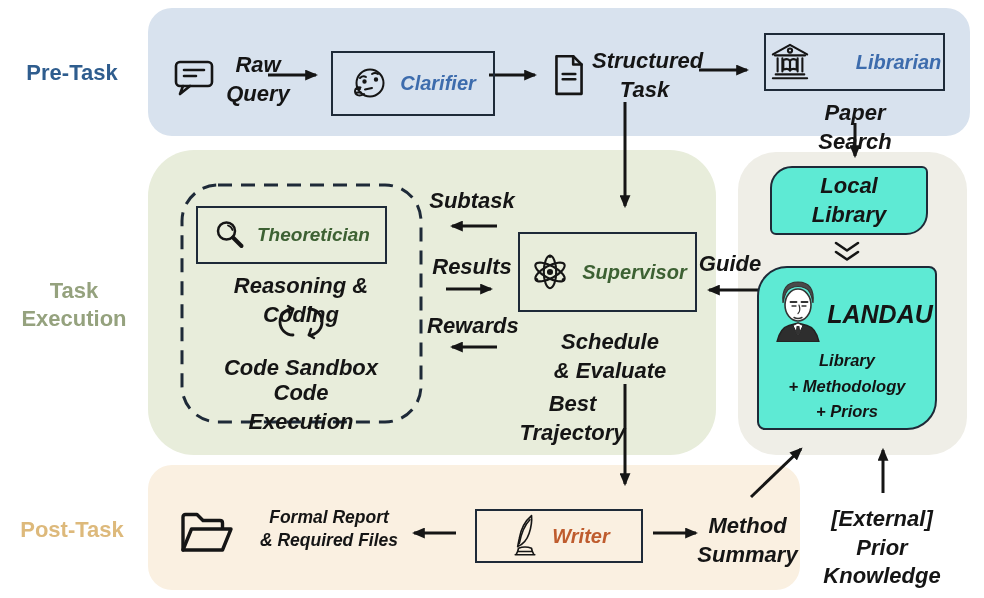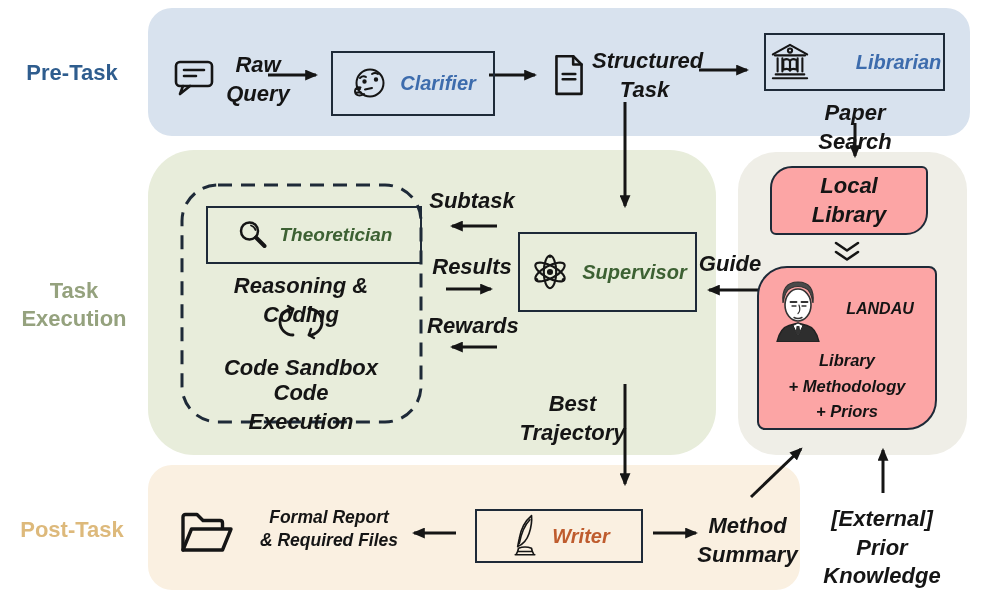--- a/index.html
+++ b/index.html
@@ -21,27 +21,27 @@
   .txt{position:absolute;font-style:italic;font-weight:600;font-size:22px;line-height:1.3;
        text-align:center;white-space:pre-line;color:#151515;}
   .txt.bold{font-weight:bold;}
   .agent-box{position:absolute;border:2.5px solid #1e2a38;display:flex;align-items:center;
              justify-content:center;gap:10px;box-sizing:border-box;background:transparent;}
   .agent-name{font-style:italic;font-weight:bold;font-size:20px;}
   .name-blue{color:#3d6cad;}
   .name-green{color:#3d6133;}
   .name-orange{color:#bf5c2e;}
   .icon{display:inline-flex;}
-  .card{position:absolute;background:#fca5a5;border:2.5px solid #1e2a38;box-sizing:border-box;}
+  .card{position:absolute;background:#5eead4;border:2.5px solid #1e2a38;box-sizing:border-box;}
   .card-local{left:770px;top:166px;width:158px;height:69px;border-radius:22px 6px 22px 6px;
               display:flex;align-items:center;justify-content:center;}
   .card-landau{left:757px;top:266px;width:180px;height:164px;border-radius:30px 8px 30px 8px;}
   .landau-portrait{position:absolute;left:12px;top:10px;}
   .landau-title{position:absolute;left:68px;top:32px;width:106px;text-align:center;
-                font-style:italic;font-weight:bold;font-size:16px;color:#151515;}
+                font-style:italic;font-weight:bold;font-size:25px;color:#151515;}
   .landau-contents{position:absolute;left:0;top:80px;width:100%;text-align:center;
                    font-style:italic;font-weight:bold;font-size:16.5px;line-height:1.55;white-space:pre-line;}
   .overlay{position:absolute;left:0;top:0;pointer-events:none;}
 </style>
 </head>
 <body>
 
 <div id="canvas">
 
   <div class="band band-pre"></div>
@@ -126,21 +126,21 @@
       </svg>
     </span>
     <span class="agent-name name-blue">Librarian</span>
   </div>
   <div class="txt" style="left:785px;top:99px;width:140px;">Paper Search</div>
 
   <svg class="overlay" style="left:180px;top:183px;" width="243" height="241">
     <rect x="2" y="2" width="239" height="237" rx="36" fill="none" stroke="#1e2a38" stroke-width="3" stroke-dasharray="14 9"></rect>
   </svg>
 
-  <div class="agent-box" style="left:206px;top:206px;width:216px;height:58px;">
+  <div class="agent-box" style="left:196px;top:206px;width:191px;height:58px;">
     <span class="icon">
       <svg width="34" height="34" viewBox="0 0 34 34" fill="none" stroke="#151515" stroke-linecap="round">
         <circle cx="13.5" cy="13" r="8.5" stroke-width="2.5"></circle>
         <path d="M20,19.5 L28.5,28" stroke-width="4"></path>
         <path d="M15,7.5 q3.5,1 4.5,4.5" stroke-width="1.8"></path>
       </svg>
     </span>
     <span class="agent-name name-green" style="font-size:19px;">Theoretician</span>
   </div>
   <div class="txt" style="left:196px;top:272px;width:210px;">Reasoning &amp; Coding</div>
@@ -170,20 +170,22 @@
         <circle cx="23" cy="23" r="3.2" fill="#151515" stroke="none"></circle>
         <circle cx="23" cy="6.5" r="1.8" fill="#151515" stroke="none"></circle>
         <circle cx="37" cy="31" r="1.8" fill="#151515" stroke="none"></circle>
         <circle cx="9" cy="31" r="1.8" fill="#151515" stroke="none"></circle>
       </svg>
     </span>
     <span class="agent-name name-green">Supervisor</span>
   </div>
 
   <div class="txt bold" style="left:697px;top:250px;width:66px;">Guide</div>
+  <div class="txt" style="left:545px;top:328px;width:130px;">Schedule
+&amp; Evaluate</div>
   <div class="txt" style="left:510px;top:390px;width:125px;">Best
 Trajectory</div>
 
   <div class="card card-local">
     <div class="txt bold" style="position:static;white-space:pre-line;">Local
 Library</div>
   </div>
 
   <span class="icon" style="position:absolute;left:830px;top:240px;">
     <svg width="34" height="24" viewBox="0 0 34 24" fill="none" stroke="#151515" stroke-width="2.6" stroke-linecap="round" stroke-linejoin="round">

